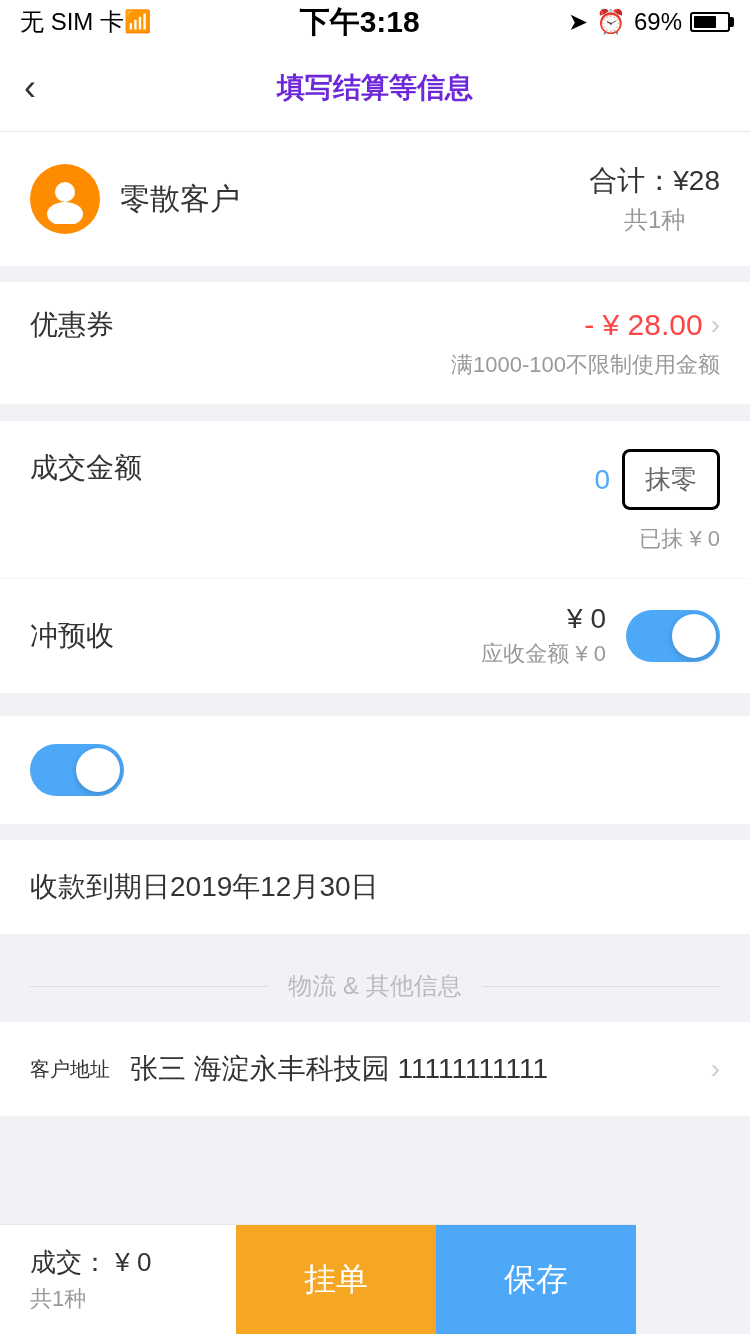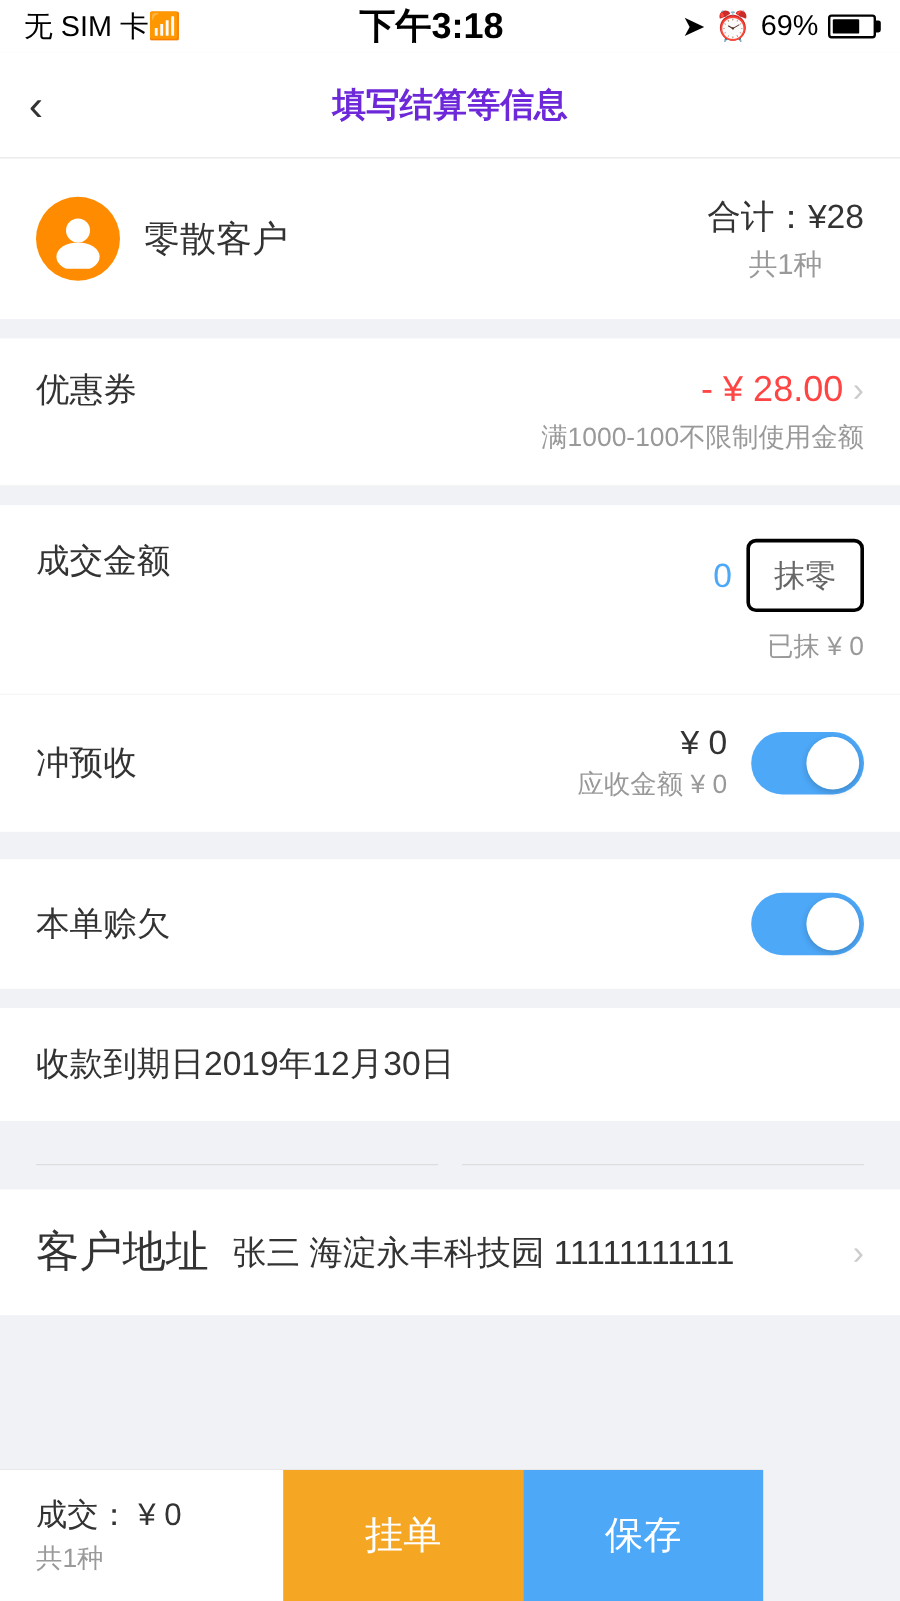--- a/index.html
+++ b/index.html
@@ -302,21 +302,21 @@
     
     .address-row {
       background: #fff;
       padding: 28px 30px;
       display: flex;
       align-items: center;
       justify-content: space-between;
       margin-bottom: 16px;
     }
     .address-label {
-      font-size: 36px;
+      font-size: 20px;
       color: #333;
       flex-shrink: 0;
       margin-right: 20px;
     }
     .address-value {
       font-size: 28px;
       color: #333;
       flex: 1;
     }
 
@@ -435,33 +435,33 @@
           <div class="prepay-sub">应收金额 ¥ 0</div>
         </div>
         <div class="toggle">
           <div class="toggle-knob"></div>
         </div>
       </div>
     </div>
   </div>
 
   <div class="debt-section">
-    <span class="debt-label">本单赊欠</span>
     <div class="toggle">
       <div class="toggle-knob"></div>
     </div>
   </div>
 
   <div class="duedate-row card">
     <span class="duedate-label">收款到期日</span>
     <span class="duedate-value">2019年12月30日</span>
   </div>
 
   <div class="logistics-header">
     <div class="logistics-line"></div>
+    <span class="logistics-header-text">物流 &amp; 其他信息</span>
     <div class="logistics-line"></div>
   </div>
 
   <div class="address-row">
     <span class="address-label">客户地址</span>
     <span class="address-value">张三 海淀永丰科技园 11111111111</span>
     <span class="chevron">›</span>
   </div>
 
 </div>

